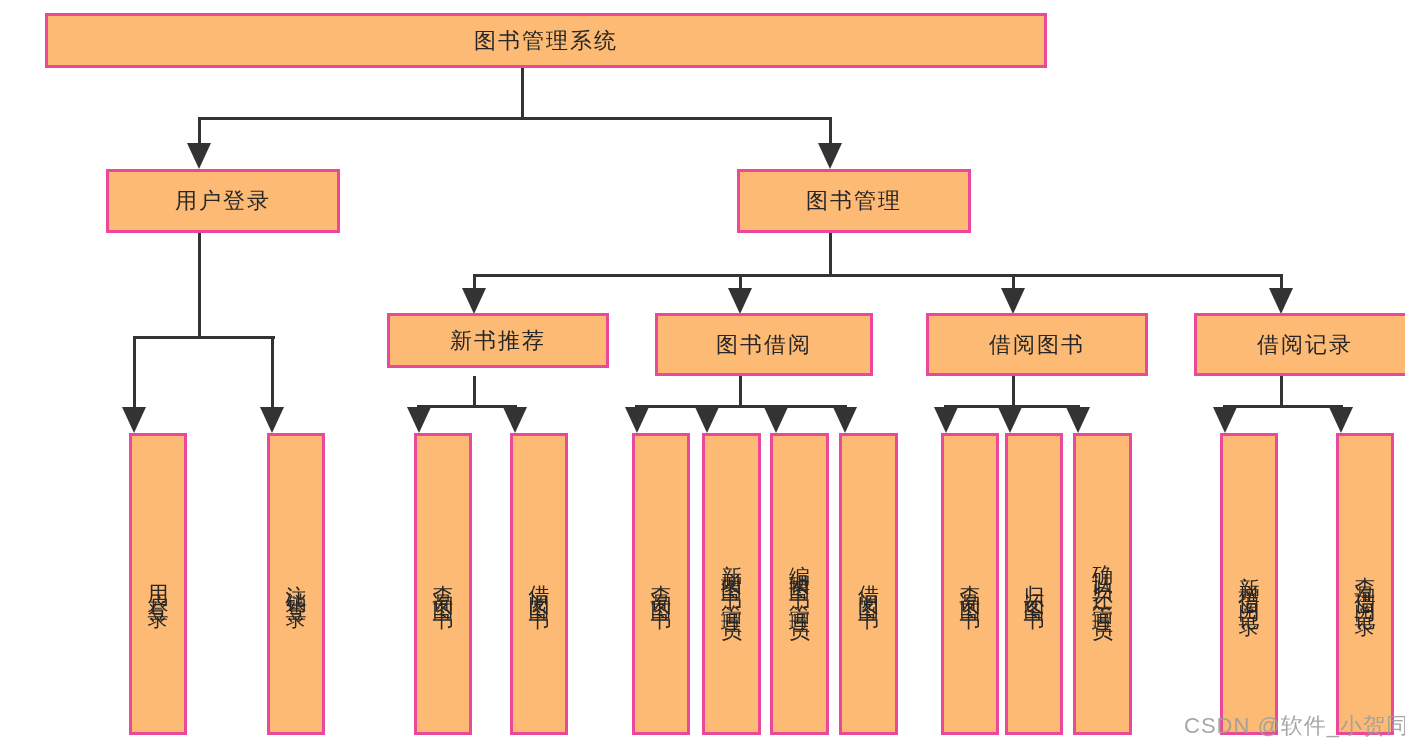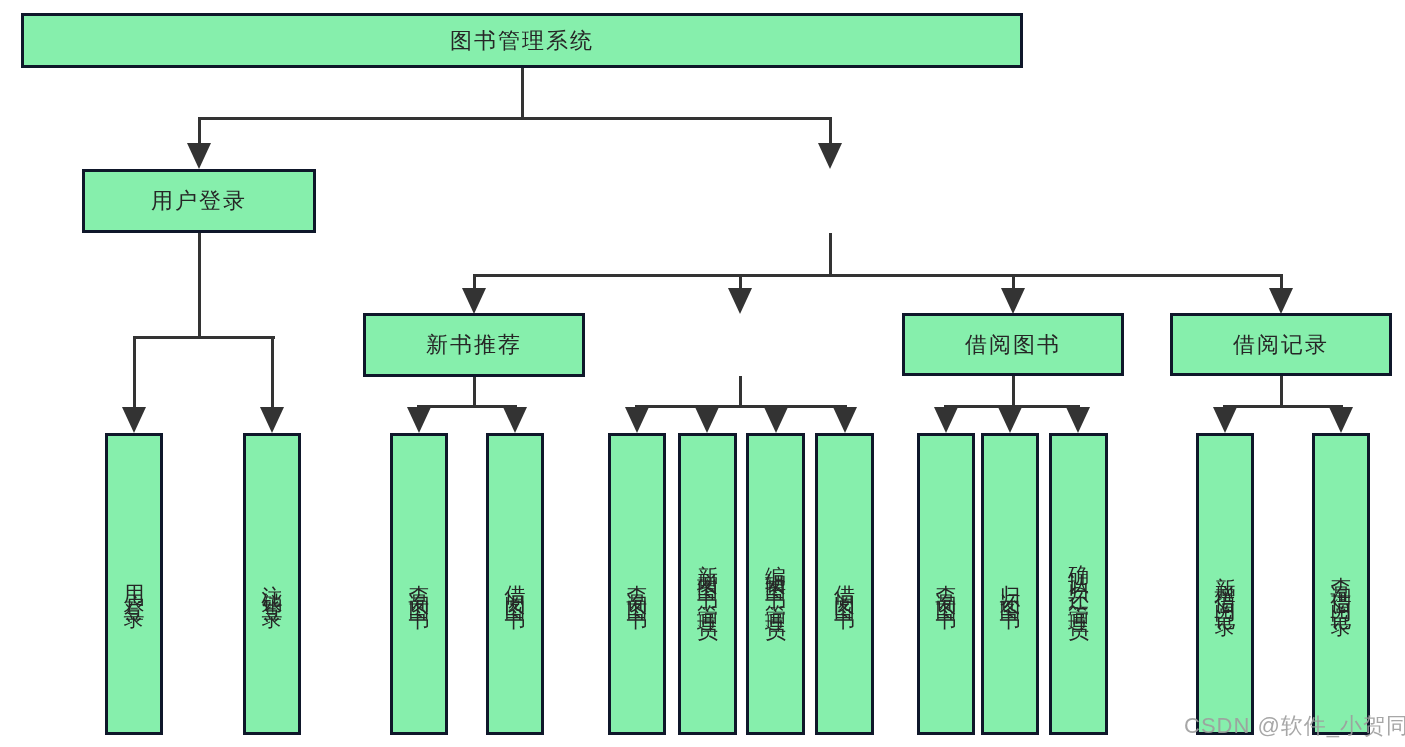--- a/index.html
+++ b/index.html
@@ -7,29 +7,30 @@
     position: relative;
     width: 1405px;
     height: 747px;
     background: #ffffff;
     font-family: "Liberation Sans", "DejaVu Sans", sans-serif;
     overflow: hidden;
   }
   .box {
     position: absolute;
     box-sizing: border-box;
-    border: 3px solid #0f172a;
-    background: #86efac;
+    border: 3px solid #ec4899;
+    background: #fdba74;
     display: flex;
     align-items: center;
     justify-content: center;
     color: #262626;
     font-size: 22px;
     letter-spacing: 2px;
     z-index: 2;
+    margin-left: 24px;
   }
   .leaf {
     writing-mode: vertical-rl;
     font-size: 21px;
     letter-spacing: 8px;
     padding: 6px 0;
   }
   .line {
     position: absolute;
     background: #333333;
@@ -64,40 +65,42 @@
   <div class="box" style="left:21px; top:13px; width:1002px; height:55px;">图书管理系统</div>
 
   <div class="line" style="left:521px; top:68px; width:3px; height:52px;"></div>
   <div class="line" style="left:198px; top:117px; width:634px; height:3px;"></div>
   <div class="line" style="left:198px; top:120px; width:3px; height:28px;"></div>
   <div class="arrow" style="left:187px; top:143px;"></div>
   <div class="line" style="left:829px; top:120px; width:3px; height:28px;"></div>
   <div class="arrow" style="left:818px; top:143px;"></div>
 
   <div class="box" style="left:82px; top:169px; width:234px; height:64px;">用户登录</div>
+  <div class="box" style="left:713px; top:169px; width:234px; height:64px;">图书管理</div>
 
   <div class="line" style="left:198px; top:233px; width:3px; height:103px;"></div>
   <div class="line" style="left:133px; top:336px; width:142px; height:3px;"></div>
   <div class="line" style="left:133px; top:339px; width:3px; height:70px;"></div>
   <div class="arrow" style="left:122px; top:407px;"></div>
   <div class="line" style="left:271px; top:339px; width:3px; height:70px;"></div>
   <div class="arrow" style="left:260px; top:407px;"></div>
 
   <div class="line" style="left:829px; top:233px; width:3px; height:42px;"></div>
   <div class="line" style="left:473px; top:274px; width:810px; height:3px;"></div>
   <div class="line" style="left:473px; top:277px; width:3px; height:14px;"></div>
   <div class="arrow" style="left:462px; top:288px;"></div>
   <div class="line" style="left:739px; top:277px; width:3px; height:14px;"></div>
   <div class="arrow" style="left:728px; top:288px;"></div>
   <div class="line" style="left:1012px; top:277px; width:3px; height:14px;"></div>
   <div class="arrow" style="left:1001px; top:288px;"></div>
   <div class="line" style="left:1280px; top:277px; width:3px; height:14px;"></div>
   <div class="arrow" style="left:1269px; top:288px;"></div>
 
-  <div class="box" style="left:363px; top:313px; width:222px; height:64px;">新书推荐</div>
+  <div class="box" style="left:363px; top:313px; width:222px; height:55px;">新书推荐</div>
+  <div class="box" style="left:631px; top:313px; width:218px; height:63px;">图书借阅</div>
   <div class="box" style="left:902px; top:313px; width:222px; height:63px;">借阅图书</div>
   <div class="box" style="left:1170px; top:313px; width:222px; height:63px;">借阅记录</div>
 
   <div class="line" style="left:473px; top:376px; width:3px; height:32px;"></div>
   <div class="line" style="left:417px; top:405px; width:100px; height:3px;"></div>
   <div class="arrow" style="left:407px; top:407px;"></div>
   <div class="arrow" style="left:503px; top:407px;"></div>
 
   <div class="line" style="left:739px; top:376px; width:3px; height:32px;"></div>
   <div class="line" style="left:635px; top:405px; width:212px; height:3px;"></div>

